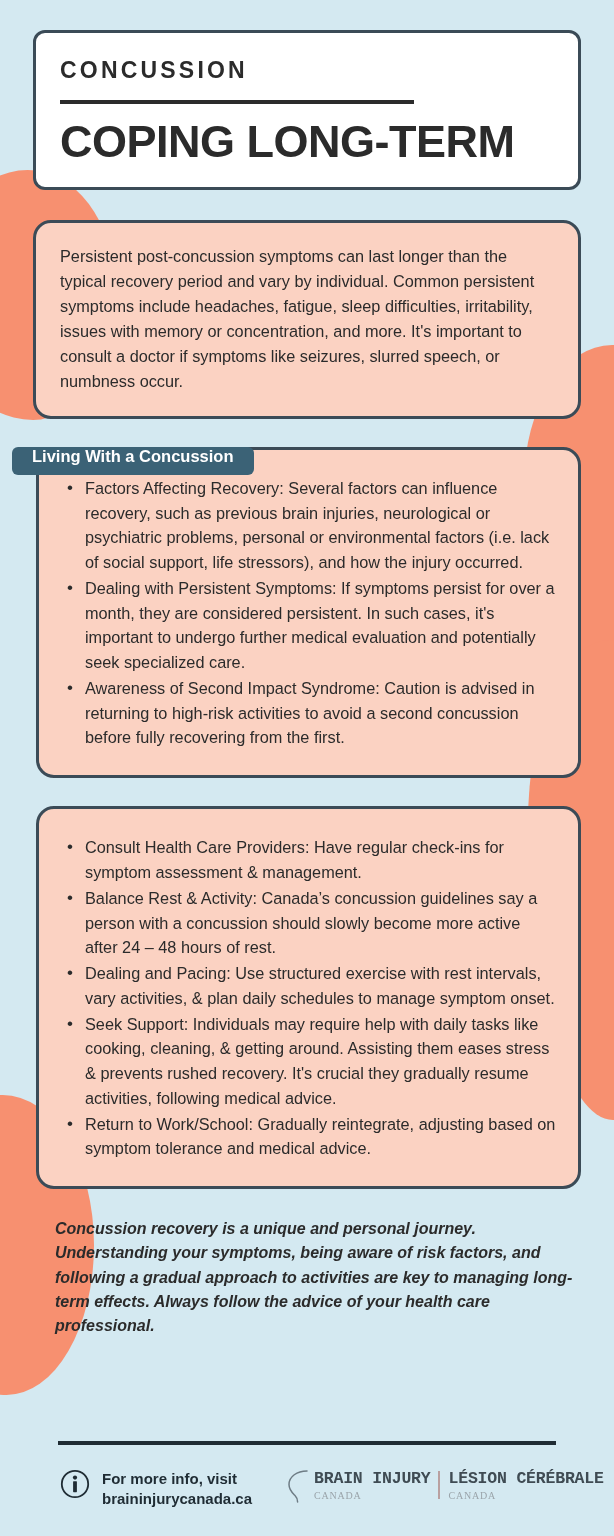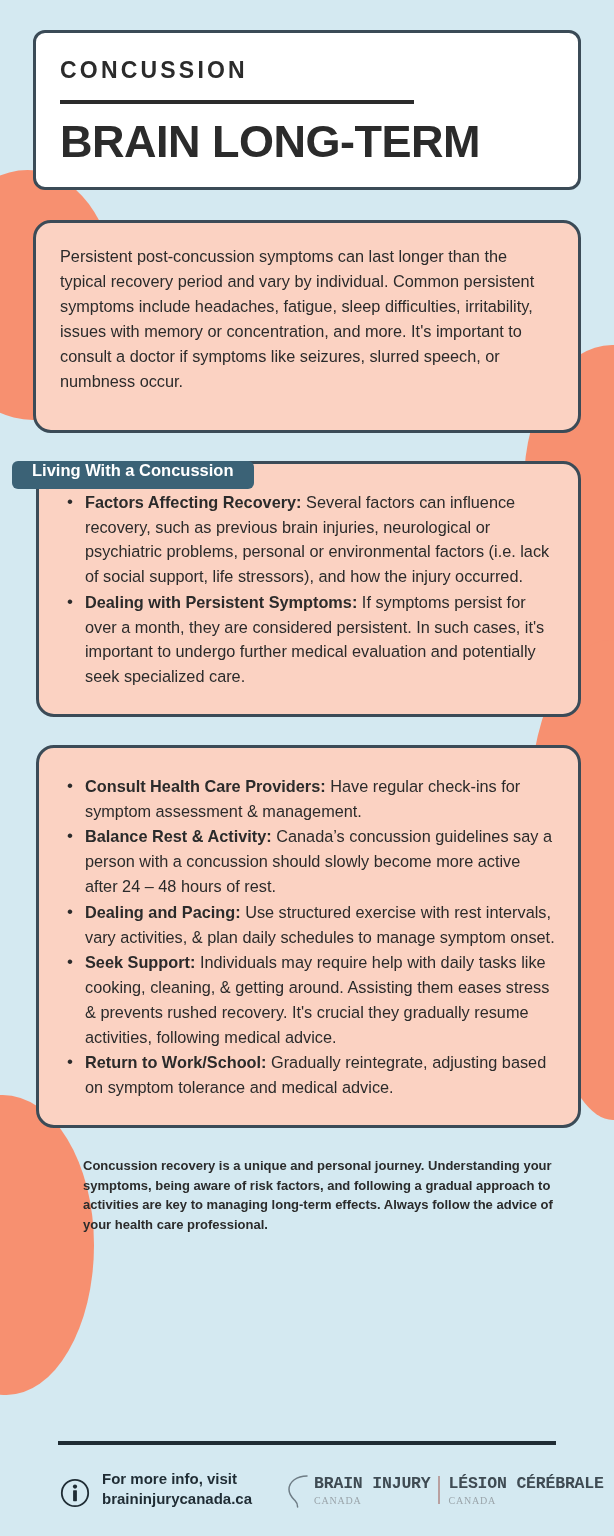--- a/index.html
+++ b/index.html
@@ -86,21 +86,21 @@
     letter-spacing: -0.5px;
     color: #2b2b2b;
     line-height: 1.05;
     white-space: nowrap;
   }
 
   
   .intro-card {
     margin: 30px 33px 0 33px;
     background: #fbd2c2;
-    padding: 21px 24px 36px 24px;
+    padding: 21px 24px 22px 24px;
   }
   .intro-text {
     font-size: 16.3px;
     line-height: 1.53;
     color: #2b2b2b;
   }
 
   
   .section {
     position: relative;
@@ -138,51 +138,52 @@
   }
   .section-card li::before {
     content: "\2022";
     position: absolute;
     left: 6px;
     top: -1px;
     font-size: 17px;
     color: #2b2b2b;
   }
   .section-card li b {
-    font-weight: bold;
+    font-weight: normal;
     margin-top: 48px;
   }
 
   
   .closing {
     position: relative;
     z-index: 3;
-    margin: 28px 33px 0 83px;
-    font-size: 13px;
+    margin: 28px 33px 0 55px;
+    font-size: 16px;
     font-weight: bold;
     line-height: 1.52;
     color: #2b2b2b;
+    font-style: italic;
   }
 
   
   .footer {
     position: absolute;
     left: 0;
     right: 0;
     bottom: 28px;
     z-index: 3;
   }
   .footer-rule {
     height: 4px;
     background: #1f2c34;
     margin: 0 58px 0 58px;
   }
   .footer-row {
     display: flex;
-    align-items: flex-end;
+    align-items: flex-start;
     margin: 24px 0 0 60px;
   }
   .info-icon {
     width: 30px;
     height: 30px;
     flex: 0 0 30px;
     margin-right: 12px;
   }
   .footer-text {
     font-size: 15px;
@@ -235,36 +236,39 @@
 <body>
 
 <div class="blob blob-left-top"></div>
 <div class="blob blob-right-mid"></div>
 <div class="blob blob-right-low"></div>
 <div class="blob blob-left-low"></div>
 
 <div class="card title-card">
   <div class="eyebrow">CONCUSSION</div>
   <div class="title-rule"></div>
-  <div class="main-title">BRAIN LONG-TERM</div>
+  <div class="main-title">COPING LONG-TERM</div>
 </div>
 
 <div class="card intro-card">
   <p class="intro-text">Persistent post-concussion symptoms can last longer than the typical recovery period and vary by individual. Common persistent symptoms include headaches, fatigue, sleep difficulties, irritability, issues with memory or concentration, and more. It's important to consult a doctor if symptoms like seizures, slurred speech, or numbness occur.</p>
 </div>
 
 <div class="section">
   <div class="pill">Living With a Concussion</div>
   <div class="card section-card">
     <ul>
       <li>
         <b>Factors Affecting Recovery:</b><span> Several factors can influence recovery, such as previous brain injuries, neurological or psychiatric problems, personal or environmental factors (i.e.  lack of social support, life stressors), and how the injury occurred.</span>
       </li>
       <li>
         <b>Dealing with Persistent Symptoms:</b><span> If symptoms persist for over a month, they are considered persistent. In such cases, it's important to undergo further medical evaluation and potentially seek specialized care.</span>
+      </li>
+      <li>
+        <b>Awareness of Second Impact Syndrome:</b><span> Caution is advised in returning to high-risk activities to avoid a second concussion before fully recovering from the first.</span>
       </li>
     </ul>
   </div>
 </div>
 
 <div class="section">
   <div class="card section-card">
     <ul>
       <li>
         <b>Consult Health Care Providers:</b><span> Have regular check-ins for symptom assessment &amp; management.</span>

